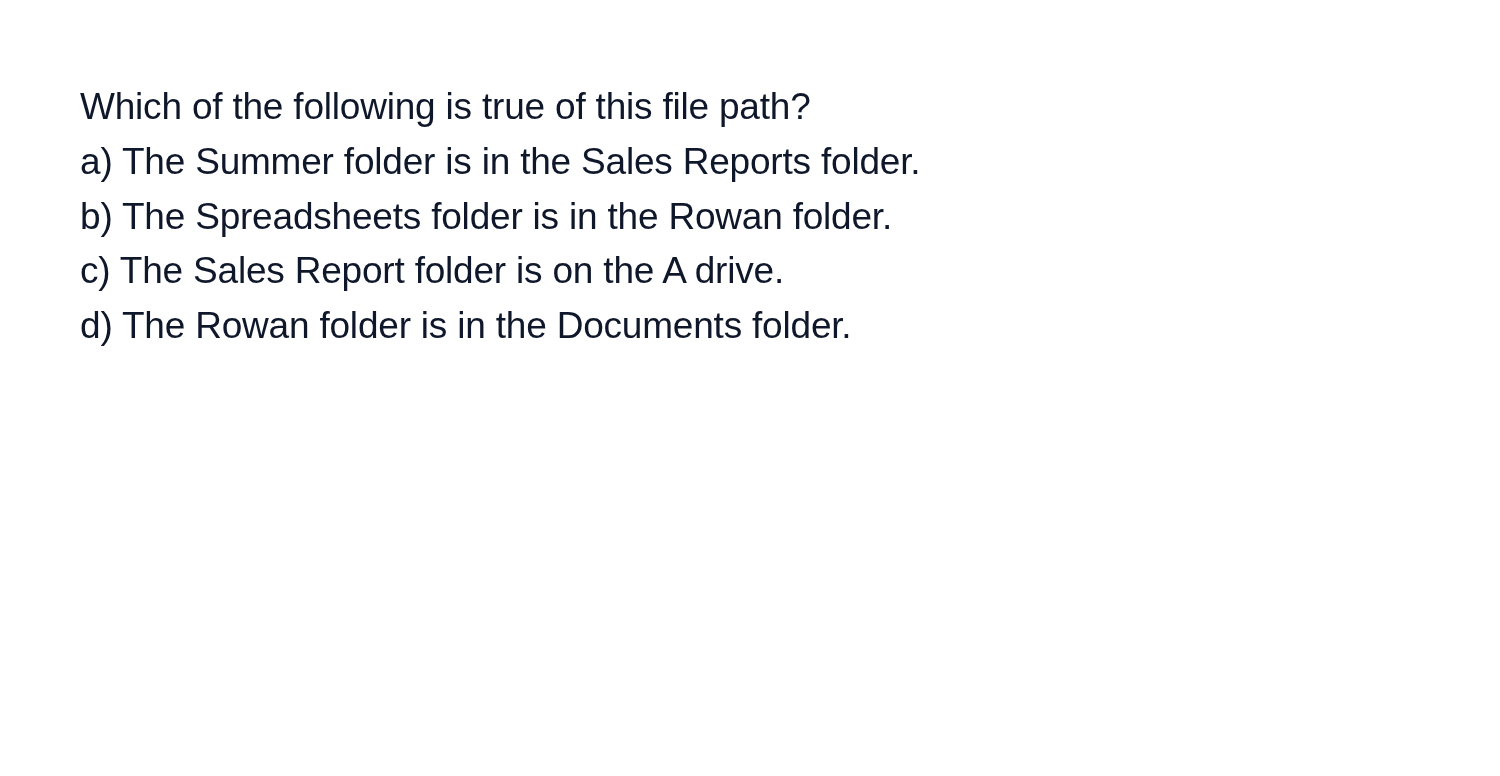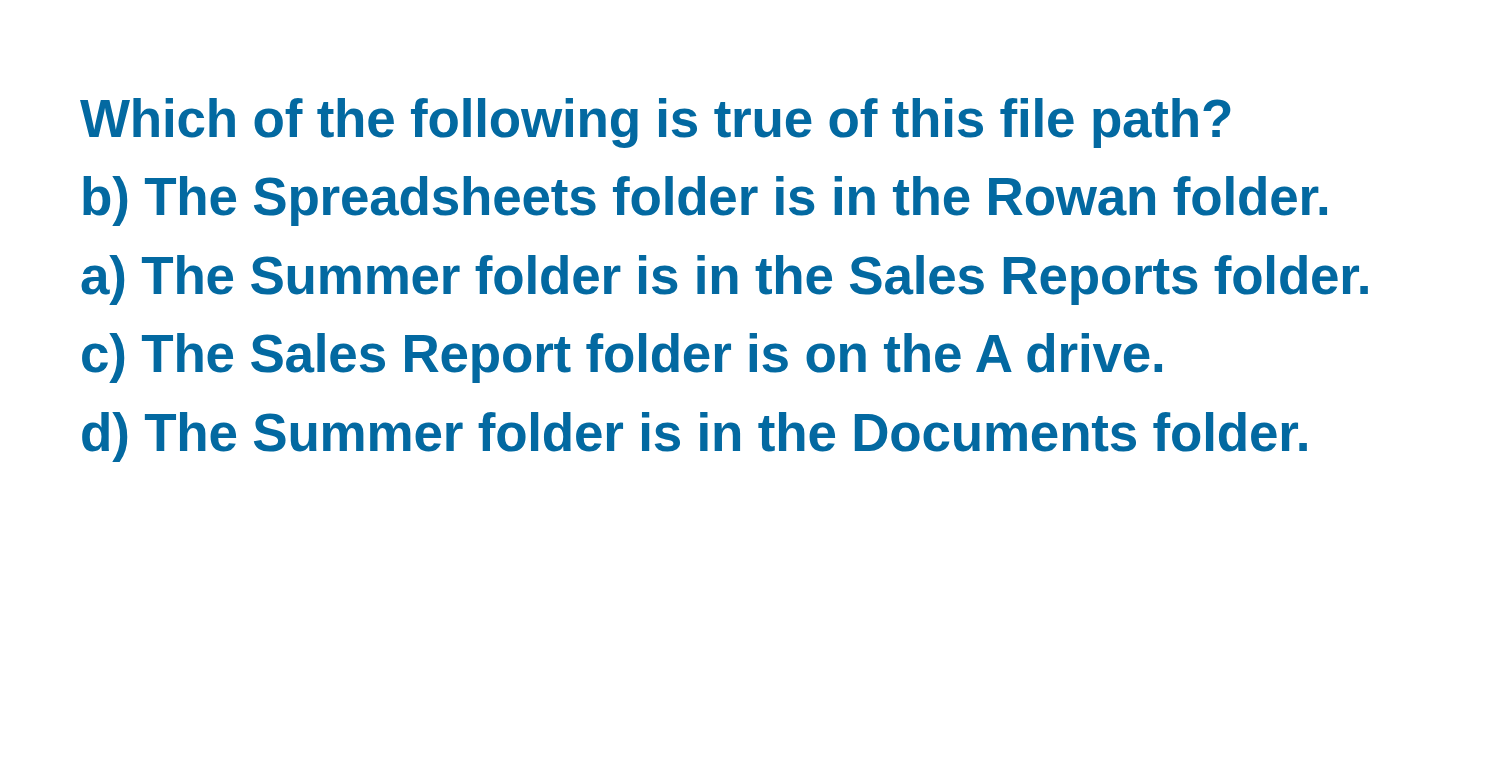--- a/index.html
+++ b/index.html
@@ -9,39 +9,39 @@
     }
     body {
       font-family: -apple-system, BlinkMacSystemFont, "Segoe UI", Helvetica, Arial, sans-serif;
       background: #ffffff;
       width: 1500px;
       height: 776px;
       padding: 80px 80px 0 80px;
       overflow: hidden;
     }
     .content {
-      color: #0369a1;
-      font-size: 53px;
+      color: #0f172a;
+      font-size: 37px;
       line-height: 1.48;
-      font-weight: 700;
+      font-weight: 400;
       letter-spacing: -0.2px;
     }
     .question-line {
       display: block;
     }
     .path-line {
       white-space: nowrap;
       overflow: hidden;
     }
     .option {
       display: block;
     }
   </style>
 </head>
 <body>
 
 <div class="content">
   <span class="question-line">Which of the following is true of this file path?</span>
+  <span class="option">a) The Summer folder is in the Sales Reports folder.</span>
   <span class="option">b) The Spreadsheets folder is in the Rowan folder.</span>
-  <span class="option">a) The Summer folder is in the Sales Reports folder.</span>
   <span class="option">c) The Sales Report folder is on the A drive.</span>
-  <span class="option">d) The Summer folder is in the Documents folder.</span>
+  <span class="option">d) The Rowan folder is in the Documents folder.</span>
 </div>
 
 </body></html>

